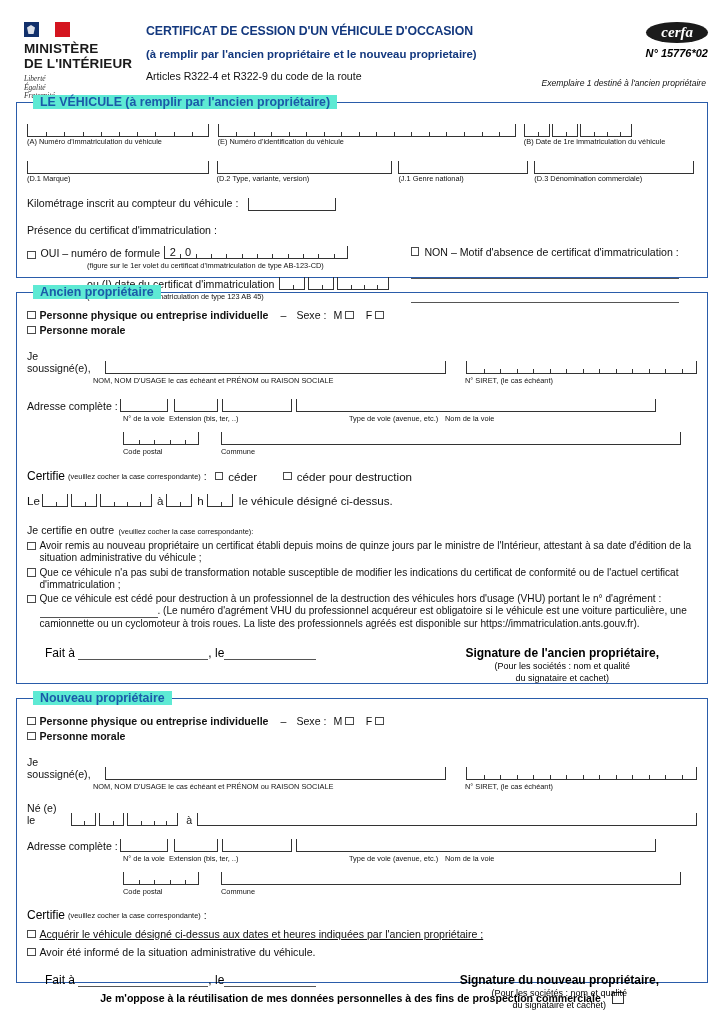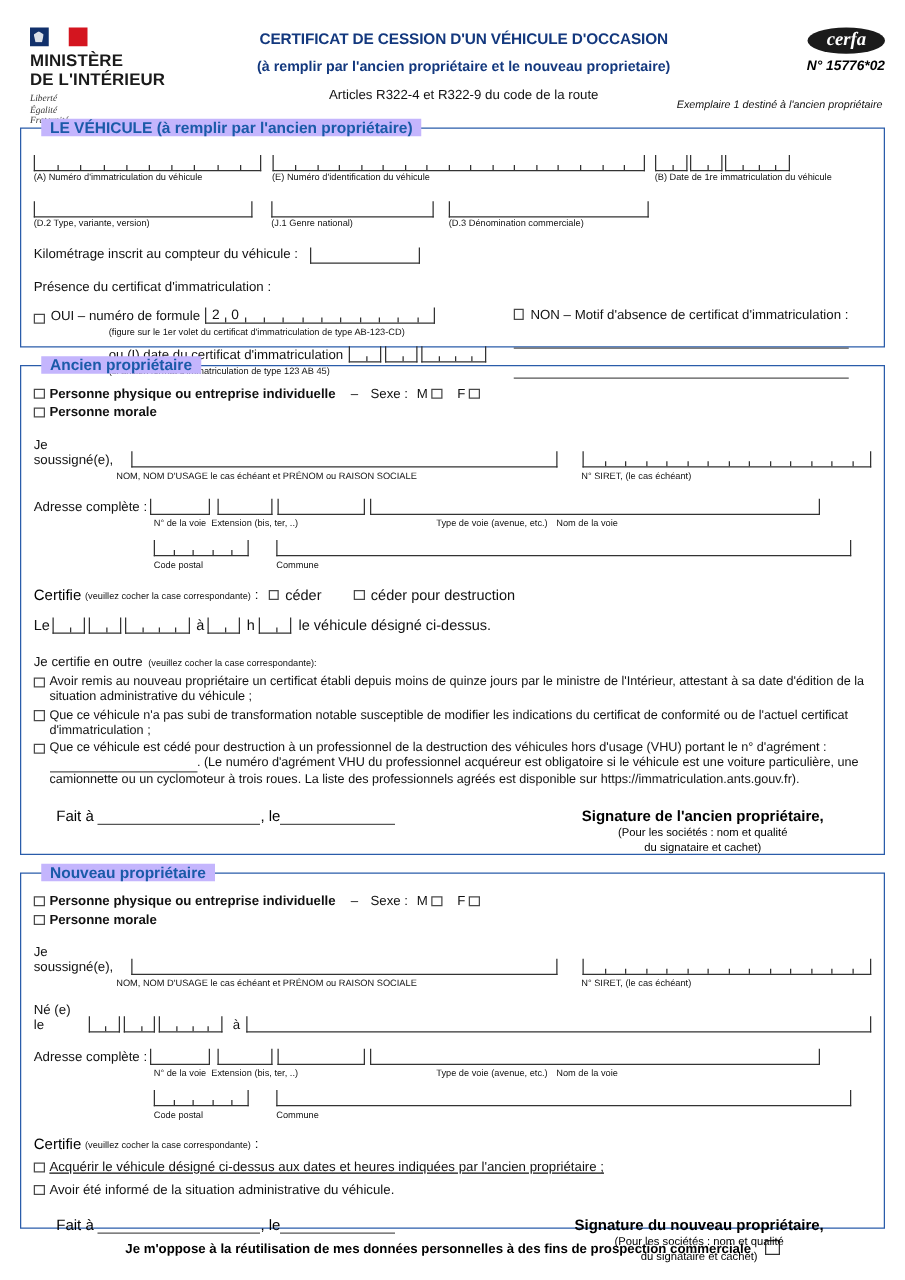--- a/index.html
+++ b/index.html
@@ -66,21 +66,20 @@
   .devise {
     margin-top: 4px;
     font-family: "Liberation Serif", serif;
     font-style: italic;
     font-size: 7.5px;
     line-height: 8.6px;
     color: #333;
   }
   .title-block {
     flex: 1 1 auto;
-    text-align: center;
     padding-top: 2px;
   }
   .title-main {
     color: #13387e;
     font-weight: bold;
     font-size: 12.3px;
     letter-spacing: -0.1px;
   }
   .title-sub {
     color: #13387e;
@@ -131,21 +130,21 @@
   .box {
     border: 1.4px solid #2a5caa;
     position: relative;
     margin-top: 12px;
     box-sizing: border-box;
   }
   .box-legend {
     position: absolute;
     top: -8px;
     left: 16px;
-    background: #c4b5fd;
+    background: #5eead4;
     padding: 0 7px;
     color: #1a5aa8;
     font-weight: bold;
     font-size: 12.4px;
     white-space: nowrap;
   }
   .box-inner { padding: 14px 10px 8px 10px; }
 
   
   .comb {
@@ -303,20 +302,24 @@
           <div class="comb" style="width:298px;"><span class="tick" style="left: 17.5294px;"></span><span class="tick" style="left: 35.0588px;"></span><span class="tick" style="left: 52.5882px;"></span><span class="tick" style="left: 70.1176px;"></span><span class="tick" style="left: 87.6471px;"></span><span class="tick" style="left: 105.176px;"></span><span class="tick" style="left: 122.706px;"></span><span class="tick" style="left: 140.235px;"></span><span class="tick" style="left: 157.765px;"></span><span class="tick" style="left: 175.294px;"></span><span class="tick" style="left: 192.824px;"></span><span class="tick" style="left: 210.353px;"></span><span class="tick" style="left: 227.882px;"></span><span class="tick" style="left: 245.412px;"></span><span class="tick" style="left: 262.941px;"></span><span class="tick" style="left: 280.471px;"></span></div>
           <div class="cap">(E) Numéro d'identification du véhicule</div>
         </div>
         <div style="width:180px;">
           <span class="comb" style="width:26px;"><span class="tick" style="left: 13px;"></span></span><span style="display:inline-block;width:2px"></span><span class="comb" style="width:26px;"><span class="tick" style="left: 13px;"></span></span><span style="display:inline-block;width:2px"></span><span class="comb" style="width:52px;"><span class="tick" style="left: 13px;"></span><span class="tick" style="left: 26px;"></span><span class="tick" style="left: 39px;"></span></span>
           <div class="cap">(B) Date de 1re immatriculation du véhicule</div>
         </div>
       </div>
 
       <div class="flexrow" style="margin-top:10px;">
+        <div style="width:198px;">
+          <div class="uline" style="width:182px;"></div>
+          <div class="cap">(D.1 Marque)</div>
+        </div>
         <div style="width:190px;">
           <div class="uline" style="width:175px;"></div>
           <div class="cap">(D.2 Type, variante, version)</div>
         </div>
         <div style="width:142px;">
           <div class="uline" style="width:130px;"></div>
           <div class="cap">(J.1 Genre national)</div>
         </div>
         <div style="width:170px;">
           <div class="uline" style="width:160px;"></div>

